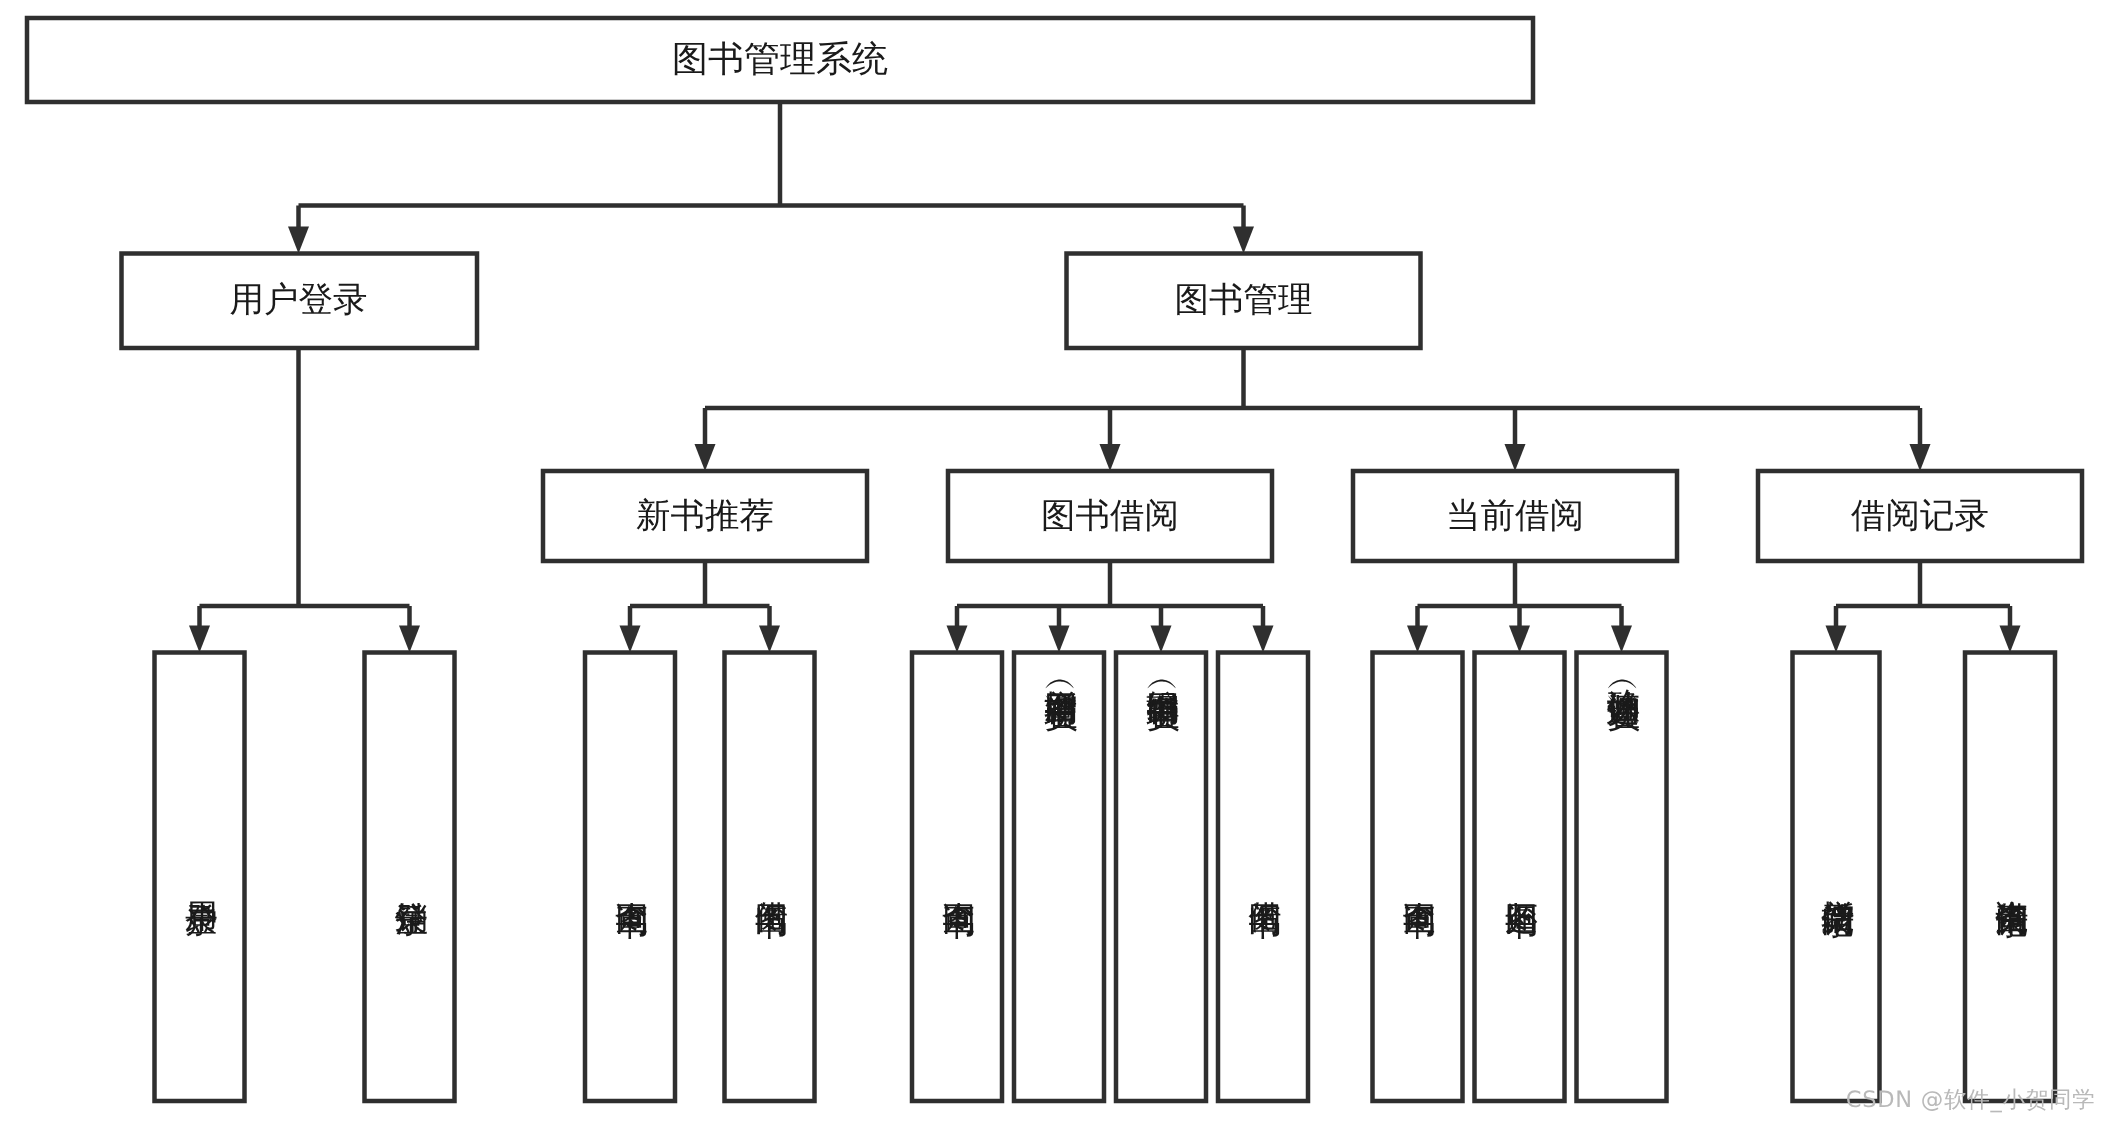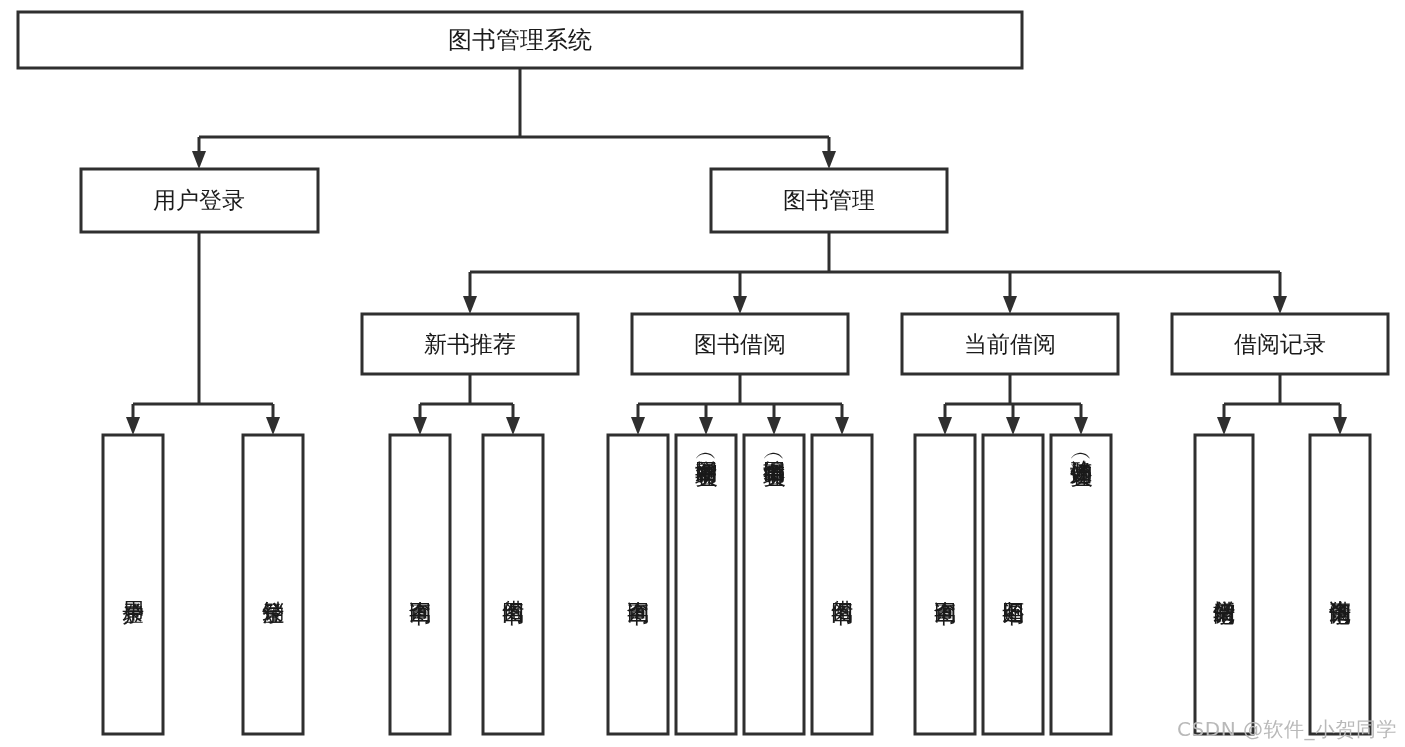--- a/index.html
+++ b/index.html
@@ -67,21 +67,21 @@
     line-height: 1.12;
     color: #1a1a1a;
     letter-spacing: 1px;
     white-space: nowrap;
   }
   .watermark {
     position: absolute;
     right: 8px;
     bottom: 4px;
     font-family: "DejaVu Sans", "Liberation Sans", sans-serif;
-    font-size: 20px;
+    font-size: 15px;
     color: #b9b9b9;
     letter-spacing: 0.5px;
     white-space: nowrap;
   }
 </style>
 </head>
 <body>
 
 <div id="canvas">
 

